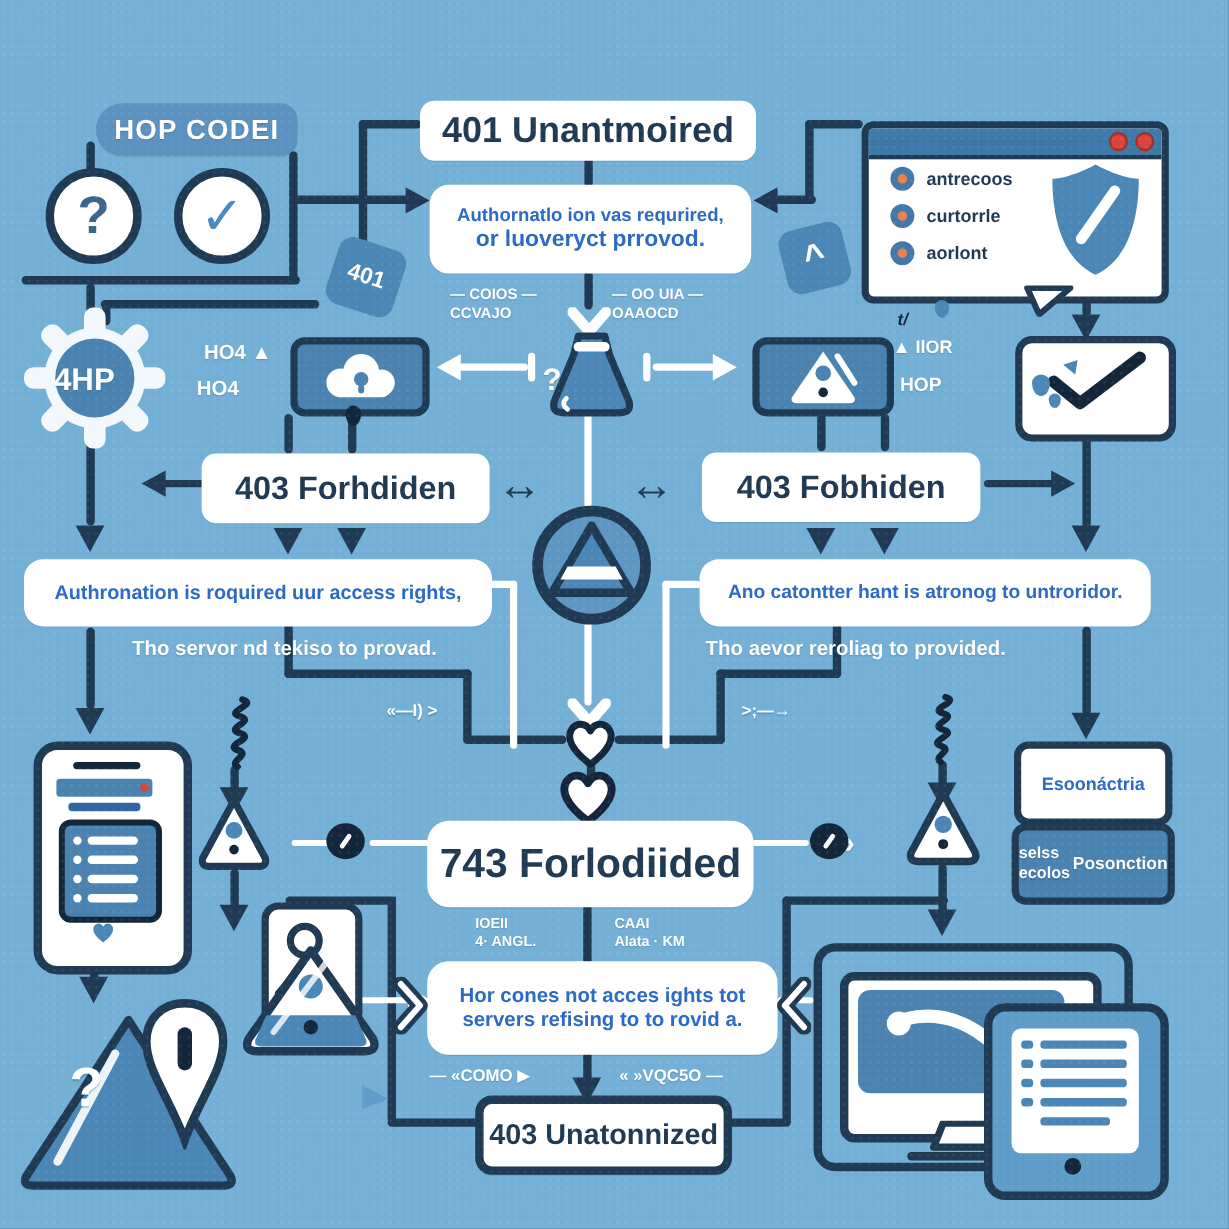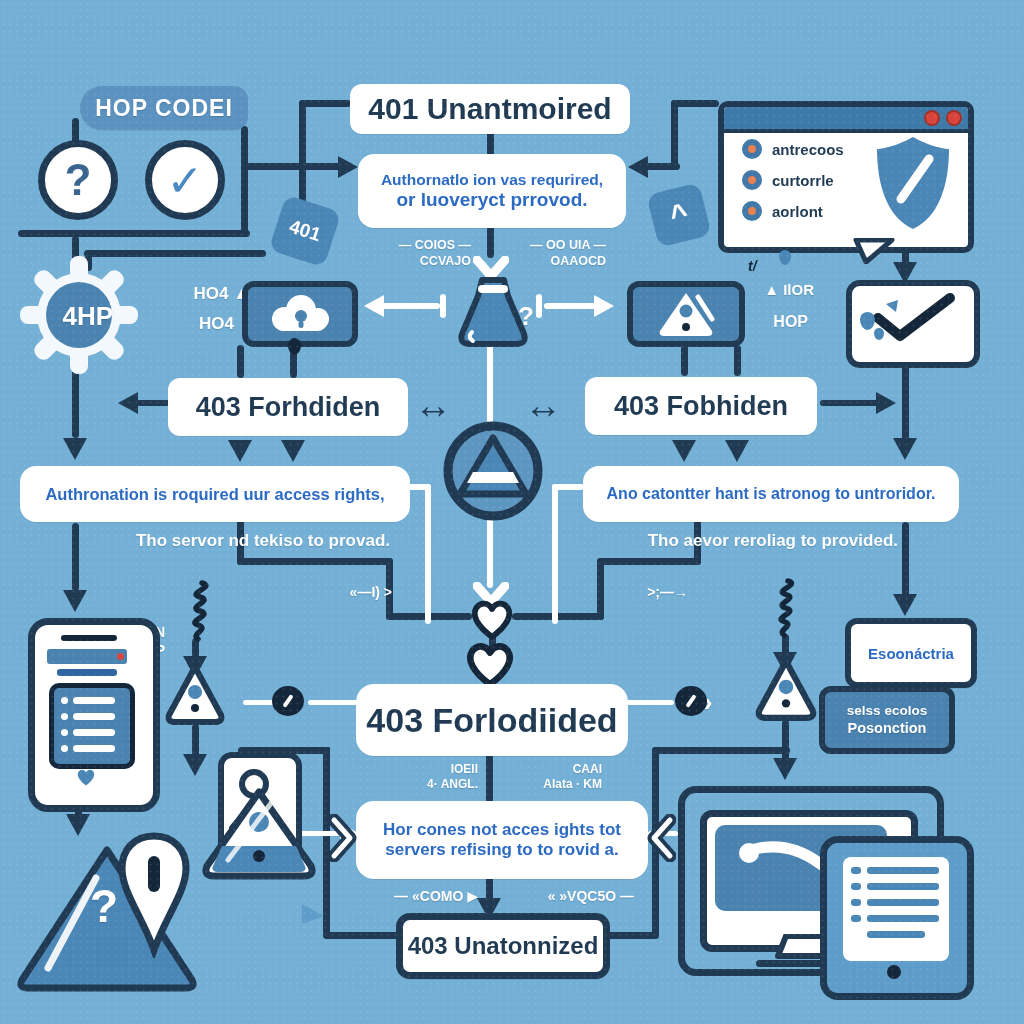--- a/index.html
+++ b/index.html
@@ -15,21 +15,21 @@
     background-image:radial-gradient(rgba(255,255,255,.16) 1px,transparent 1.2px);
     background-size:7px 7px;}
   .abs{position:absolute;}
   .ln{position:absolute;background:var(--c-ink,#1f3a52);border-radius:4px;}
   .wln{position:absolute;background:#fff;border-radius:4px;}
   .box{position:absolute;background:#fff;border-radius:14px;display:flex;flex-direction:column;
     align-items:center;justify-content:center;text-align:center;color:var(--c-ink,#1f3a52);
     font-weight:bold;box-shadow:0 1px 0 rgba(0,0,0,.08);}
   .panel{position:absolute;background:var(--c-panel,#4a82b0);border:6px solid var(--c-ink,#1f3a52);
     border-radius:12px;display:flex;align-items:center;justify-content:center;}
-  .wtxt{position:absolute;color:#fff;font-weight:bold;text-align:right;line-height:1.25;
+  .wtxt{position:absolute;color:#fff;font-weight:bold;text-align:left;line-height:1.25;
     text-shadow:0 1px 1px rgba(20,50,80,.25);}
   .bluetxt{color:var(--c-royal,#2b6ac4);}
   .ad,.ar,.al{position:absolute;width:0;height:0;}
   .ad{border-left:12px solid transparent;border-right:12px solid transparent;border-top:22px solid var(--c-ink,#1f3a52);}
   .ar{border-top:11px solid transparent;border-bottom:11px solid transparent;border-left:20px solid var(--c-ink,#1f3a52);}
   .al{border-top:11px solid transparent;border-bottom:11px solid transparent;border-right:20px solid var(--c-ink,#1f3a52);} .ar.w{border-left-color:#fff;} .al.w{border-right-color:#fff;}
   .circle-icon{position:absolute;background:#fff;border:7px solid var(--c-ink,#1f3a52);border-radius:50%;
     display:flex;align-items:center;justify-content:center;font-weight:bold;}
   .updown{position:absolute;color:var(--c-ink,#1f3a52);font-weight:bold;font-size:38px;line-height:1;}
   .diamond{position:absolute;background:var(--c-blue_fill,#4a86b6);border-radius:12px;
@@ -338,21 +338,21 @@
     </svg>
 
   <div class="blob" style="left:272px;top:686px;width:32px;height:30px">
       <i></i>
     </div>
   <div class="blob" style="left:675px;top:686px;width:32px;height:30px">
       <i></i>
     </div>
 
   <div class="box" style="left:356px;top:684px;width:272px;height:72px;font-size:34px;border-radius:18px">
-    <span>403 Forlodiided</span>
+    <span>743 Forlodiided</span>
   </div>
   <div class="wtxt" style="left:396px;top:762px;width:82px;font-size:12px">
     <span>IOEII</span><br>
     <span>4· ANGL.</span>
   </div>
   <div class="wtxt" style="left:512px;top:762px;width:90px;font-size:12px">
     <span>CAAI</span><br>
     <span>AIata · KM</span>
   </div>
 
@@ -371,21 +371,21 @@
   <div class="wtxt" style="left:358px;top:888px;width:120px;font-size:14px">— «COMO ▶</div>
   <div class="wtxt" style="left:516px;top:888px;width:118px;font-size:14px">« »VQC5O —</div>
 
   <div class="box" style="left:396px;top:913px;width:200px;height:52px;font-size:24px;border:7px solid var(--c-ink,#1f3a52);border-radius:14px">
     <span>403 Unatonnized</span>
   </div>
 
   <div class="box" style="left:845px;top:618px;width:120px;height:58px;border:6px solid var(--c-ink,#1f3a52);border-radius:12px">
     <span class="bluetxt" style="font-size:15px">Esoonáctria</span>
   </div>
-  <div class="panel" style="left:819px;top:686px;width:124px;height:56px;flex-direction:column">
+  <div class="panel" style="left:843px;top:686px;width:124px;height:56px;">
     <span class="wtxt" style="position:static;font-size:13.5px">selss ecolos</span>
     <span class="wtxt" style="position:static;font-size:14.5px">Posonction</span>
   </div>
 
   <div class="abs" style="left:28px;top:618px;width:118px;height:180px;background:#fff;border:7px solid var(--c-ink,#1f3a52);border-radius:20px">
     <div style="position:absolute;left:26px;top:10px;width:56px;height:6px;background:var(--c-dark,#14273a);border-radius:3px"></div>
     <div style="position:absolute;left:12px;top:24px;width:80px;height:15px;background:#4a82b0;border-radius:3px">
       <span style="position:absolute;right:3px;top:4px;width:7px;height:7px;border-radius:50%;background:var(--c-red,#d8453c)"></span>
     </div>
     <div style="position:absolute;left:22px;top:44px;width:60px;height:7px;background:#2f66a0;border-radius:3px"></div>

